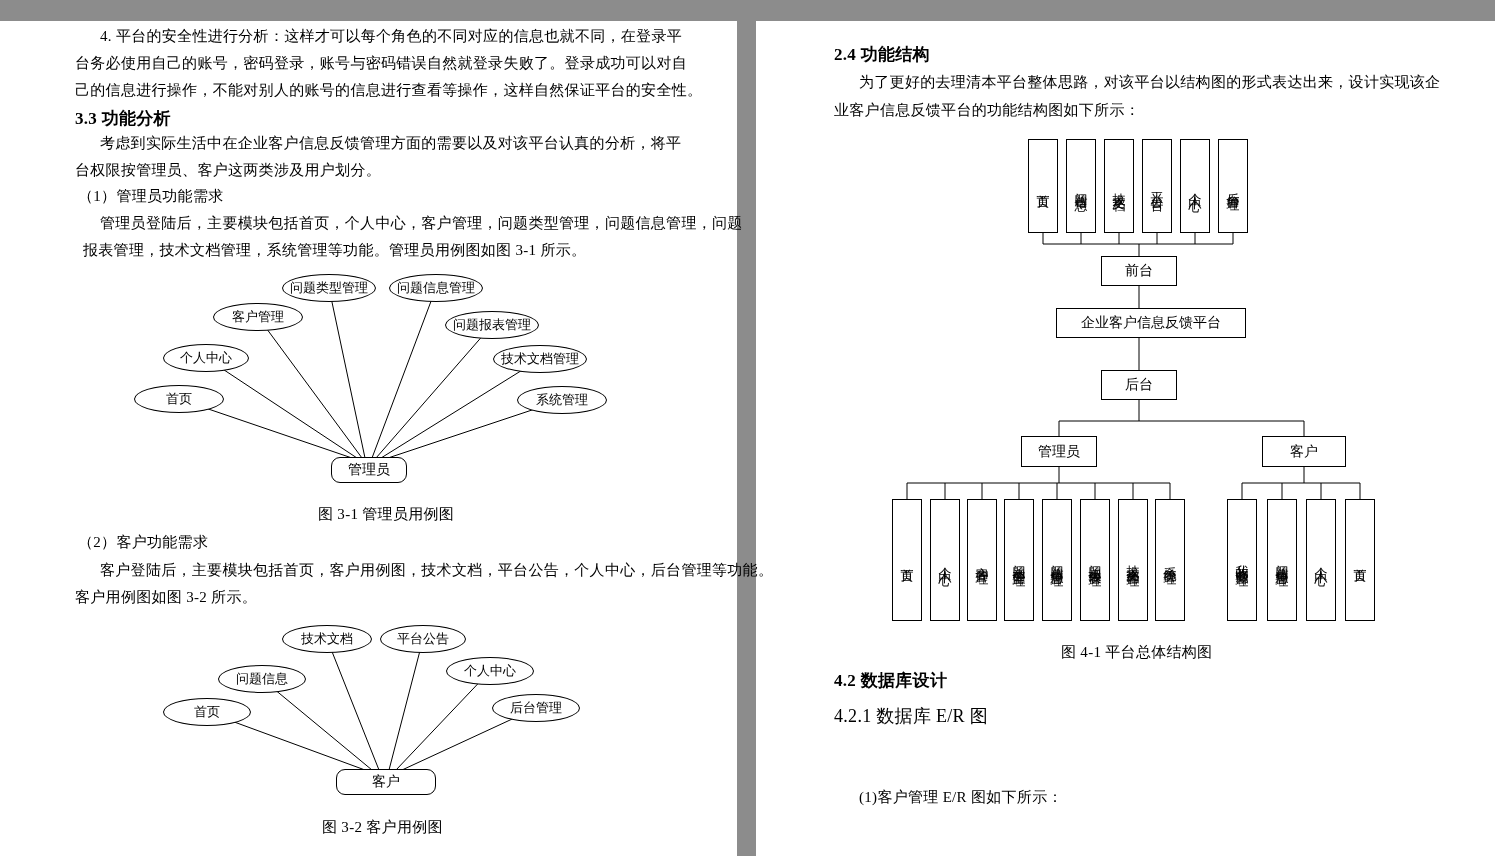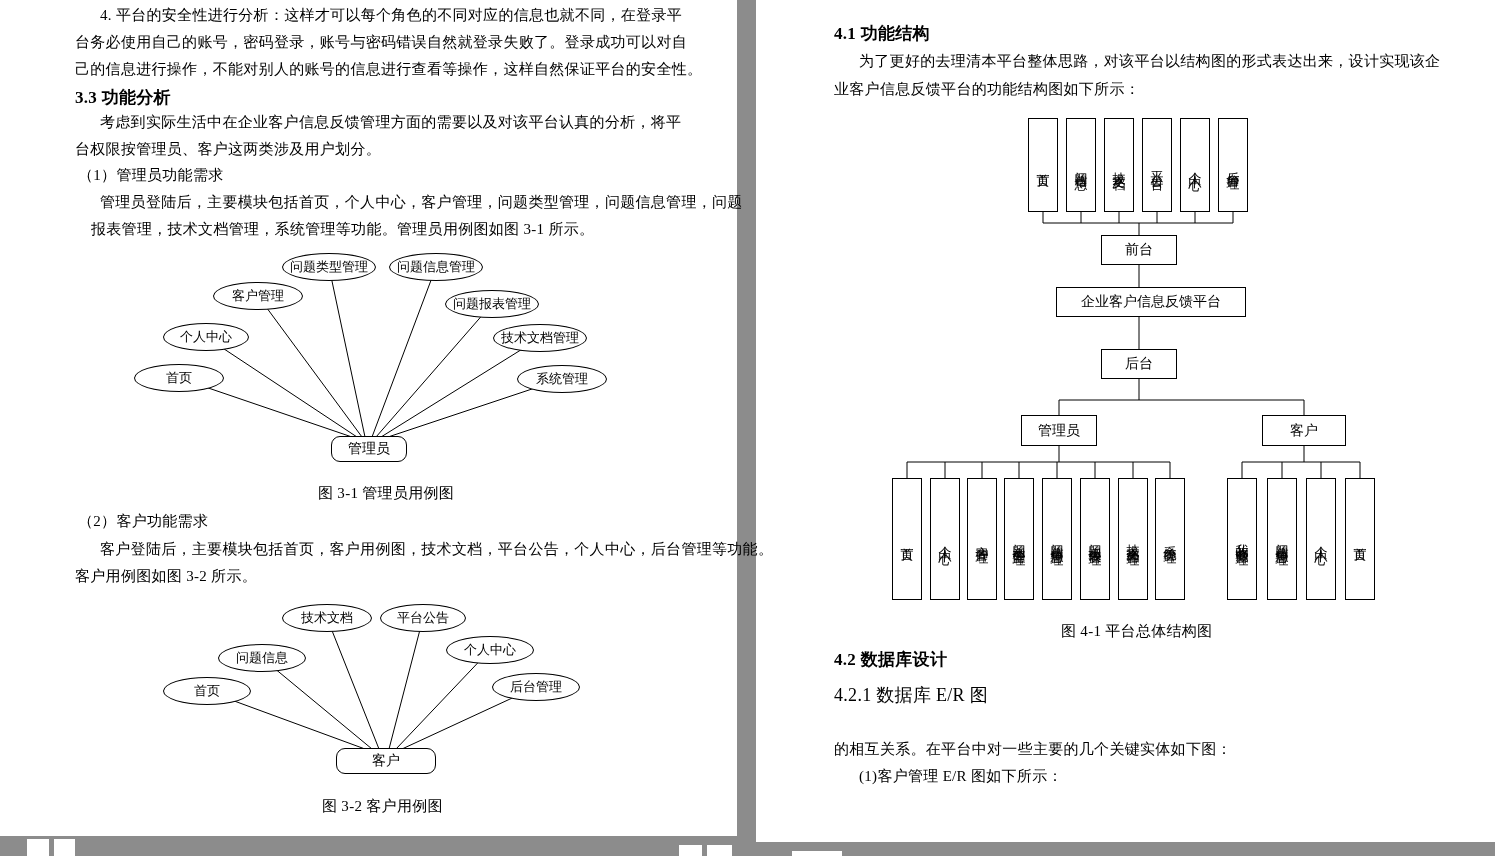--- a/index.html
+++ b/index.html
@@ -1,18 +1,18 @@
 <!DOCTYPE html>
 <html><head>
 <meta charset="utf-8">
 <style>
   * { margin:0; padding:0; box-sizing:border-box; }
   html,body { width:1495px; height:856px; overflow:hidden; background:#8c8c8c;
               font-family:"Liberation Serif","DejaVu Serif",serif; color:#000; }
-  .page { position:absolute; background:#ffffff; }
+  .page { position:absolute; background:#ffffff;margin-top:21px; }
   .t { position:absolute; white-space:nowrap; font-size:15px; letter-spacing:0.3px; z-index:2; }
   .h1 { font-size:17px; font-weight:bold; }
   .h2 { font-size:18px; font-weight:normal; }
   .wires { position:absolute; left:0; top:0; z-index:0; }
   .ellipse { position:absolute; border:1px solid #000; border-radius:50%;
              display:flex; align-items:center; justify-content:center;
              font-size:13px; background:#fff; z-index:1; white-space:nowrap; }
   .actor { position:absolute; border:1px solid #000; border-radius:9px;
            display:flex; align-items:center; justify-content:center;
            font-size:14px; background:#fff; z-index:1; }
@@ -53,21 +53,21 @@
   <div class="t" style="left:75px;top:33px">台务必使用自己的账号，密码登录，账号与密码错误自然就登录失败了。登录成功可以对自</div>
   <div class="t" style="left:75px;top:60px">己的信息进行操作，不能对别人的账号的信息进行查看等操作，这样自然保证平台的安全性。</div>
 
   <div class="t h1" style="left:75px;top:86px">3.3 功能分析</div>
 
   <div class="t" style="left:100px;top:113px">考虑到实际生活中在企业客户信息反馈管理方面的需要以及对该平台认真的分析，将平</div>
   <div class="t" style="left:75px;top:140px">台权限按管理员、客户这两类涉及用户划分。</div>
 
   <div class="t" style="left:78px;top:166px">（1）管理员功能需求</div>
   <div class="t" style="left:100px;top:193px">管理员登陆后，主要模块包括首页，个人中心，客户管理，问题类型管理，问题信息管理，问题</div>
-  <div class="t" style="left:91px;top:220px">报表管理，技术文档管理，系统管理等功能。管理员用例图如图 3-1 所示。</div>
+  <div class="t" style="left:83px;top:220px">报表管理，技术文档管理，系统管理等功能。管理员用例图如图 3-1 所示。</div>
 
   <div class="ellipse" style="left:282px;top:253px;width:94px;height:28px">问题类型管理</div>
   <div class="ellipse" style="left:389px;top:253px;width:94px;height:28px">问题信息管理</div>
   <div class="ellipse" style="left:213px;top:282px;width:90px;height:28px">客户管理</div>
   <div class="ellipse" style="left:445px;top:290px;width:94px;height:28px">问题报表管理</div>
   <div class="ellipse" style="left:163px;top:323px;width:86px;height:28px">个人中心</div>
   <div class="ellipse" style="left:493px;top:324px;width:94px;height:28px">技术文档管理</div>
   <div class="ellipse" style="left:134px;top:364px;width:90px;height:28px">首页</div>
   <div class="ellipse" style="left:517px;top:365px;width:90px;height:28px">系统管理</div>
   <div class="actor" style="left:331px;top:436px;width:76px;height:26px">管理员</div>
@@ -120,21 +120,21 @@
     <line x1="414" y1="462" x2="414" y2="478" stroke="#000"></line>
 
     <line x1="548" y1="446" x2="548" y2="462" stroke="#000"></line>
     <line x1="486" y1="462" x2="604" y2="462" stroke="#000"></line>
     <line x1="486" y1="462" x2="486" y2="478" stroke="#000"></line>
     <line x1="526" y1="462" x2="526" y2="478" stroke="#000"></line>
     <line x1="565" y1="462" x2="565" y2="478" stroke="#000"></line>
     <line x1="604" y1="462" x2="604" y2="478" stroke="#000"></line>
   </svg>
 
-  <div class="t h1" style="left:78px;top:22px">4.1 功能结构</div>
+  <div class="t h1" style="left:78px;top:22px">2.4 功能结构</div>
   <div class="t" style="left:103px;top:52px">为了更好的去理清本平台整体思路，对该平台以结构图的形式表达出来，设计实现该企</div>
   <div class="t" style="left:78px;top:80px">业客户信息反馈平台的功能结构图如下所示：</div>
 
   <div class="vbox" style="left:272px;top:118px;width:30px;height:94px">首页</div>
   <div class="vbox" style="left:310px;top:118px;width:30px;height:94px">问题信息</div>
   <div class="vbox" style="left:348px;top:118px;width:30px;height:94px">技术文档</div>
   <div class="vbox" style="left:386px;top:118px;width:30px;height:94px">平台公告</div>
   <div class="vbox" style="left:424px;top:118px;width:30px;height:94px">个人中心</div>
   <div class="vbox" style="left:462px;top:118px;width:30px;height:94px">后台管理</div>
 
@@ -155,21 +155,20 @@
 
   <div class="vbox" style="left:471px;top:478px;width:30px;height:122px">我的收藏管理</div>
   <div class="vbox" style="left:511px;top:478px;width:30px;height:122px">问题信息管理</div>
   <div class="vbox" style="left:550px;top:478px;width:30px;height:122px">个人中心</div>
   <div class="vbox" style="left:589px;top:478px;width:30px;height:122px">首页</div>
 
   <div class="t" style="left:305px;top:622px">图 4-1 平台总体结构图</div>
 
   <div class="t h1" style="left:78px;top:648px">4.2 数据库设计</div>
   <div class="t h2" style="left:78px;top:683px">4.2.1 数据库 E/R 图</div>
-  <div class="t" style="left:78px;top:740px">的相互关系。在平台中对一些主要的几个关键实体如下图：</div>
   <div class="t" style="left:103px;top:767px">(1)客户管理 E/R 图如下所示：</div>
 </div>
 
 <div class="frag" style="left:27px;top:839px;width:22px;height:17px"></div>
 <div class="frag" style="left:54px;top:839px;width:21px;height:17px"></div>
 <div class="frag" style="left:679px;top:845px;width:23px;height:11px"></div>
 <div class="frag" style="left:707px;top:845px;width:25px;height:11px"></div>
 <div class="frag" style="left:792px;top:851px;width:50px;height:5px"></div>
 
 </body></html>

